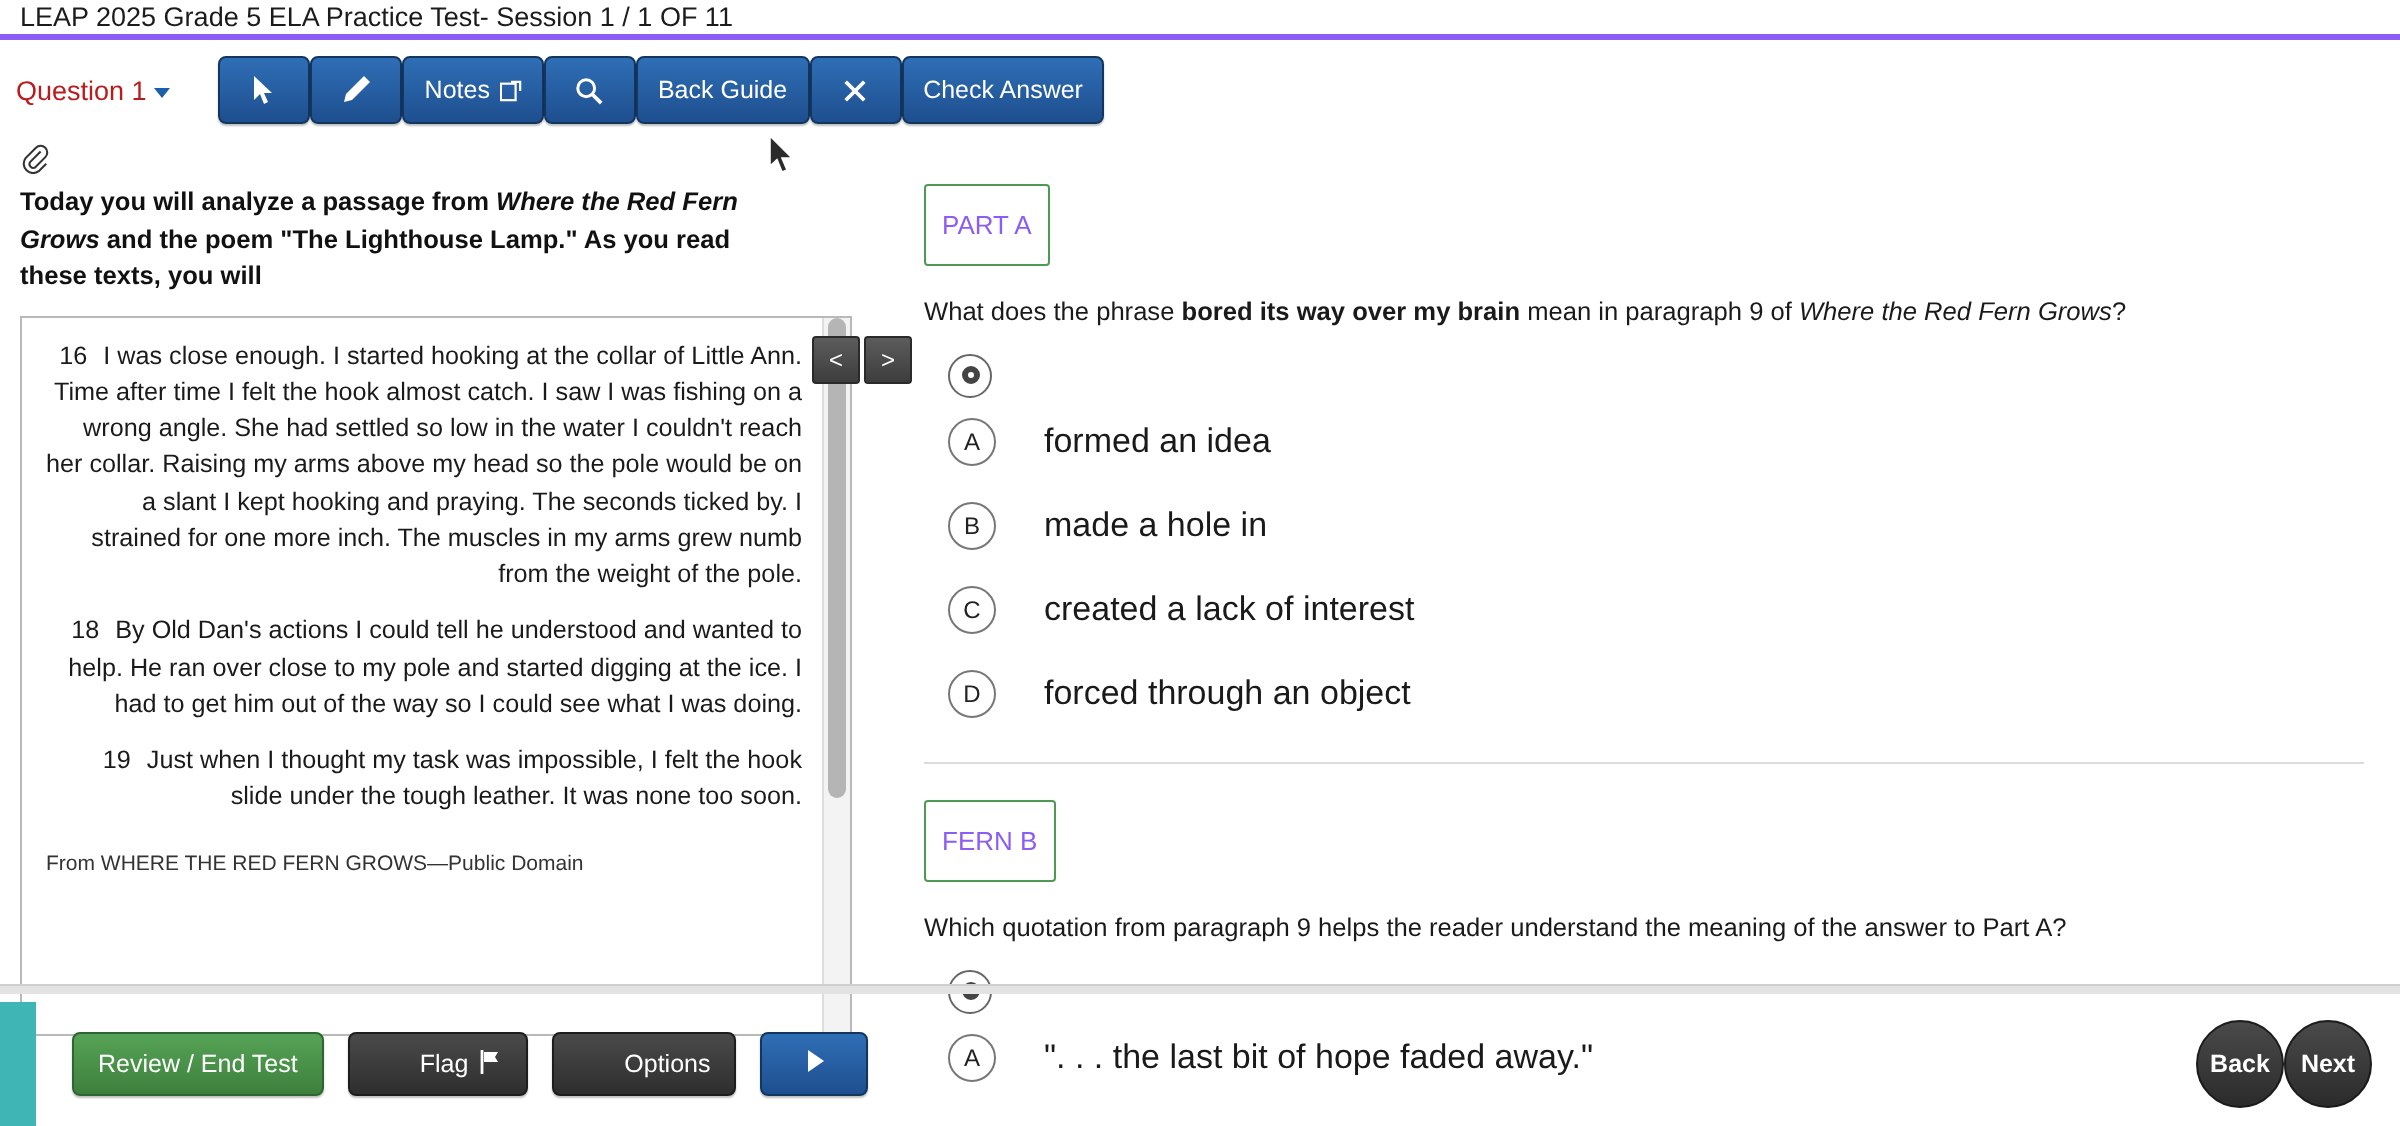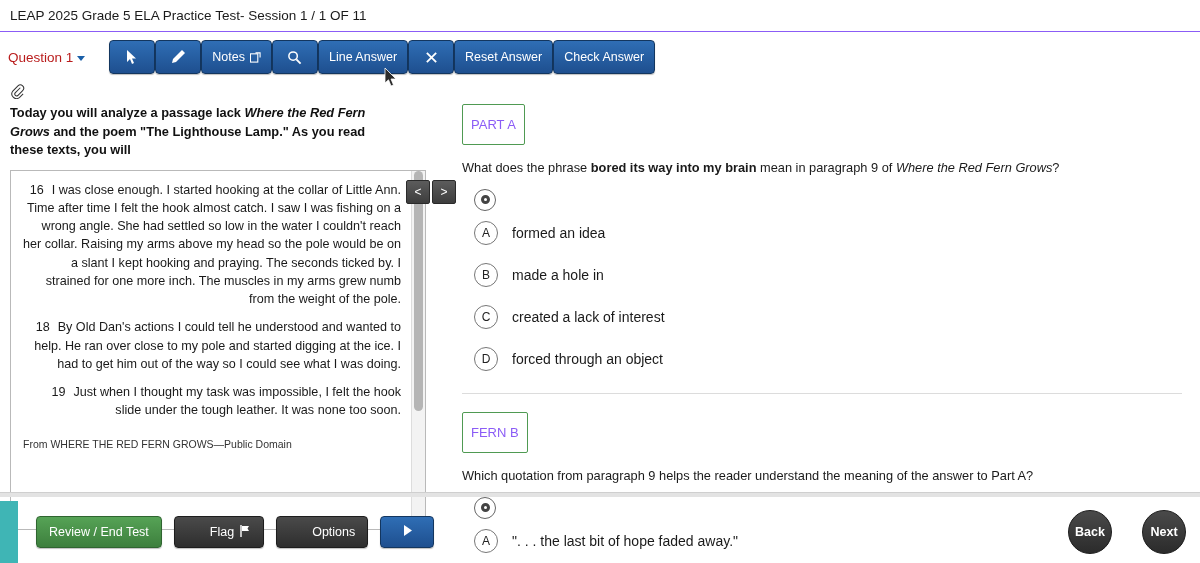--- a/index.html
+++ b/index.html
@@ -12,22 +12,22 @@
     font-family: "Liberation Sans", sans-serif;
     font-size: 13px;
     color: #222;
     background: #ffffff;
     overflow: hidden;
     position: relative;
   }
 
   
   .titlebar {
-    height: 32px;
-    border-bottom: 1px solid #8b5cf6;
+    height: 20px;
+    border-bottom: 3px solid #8b5cf6;
     display: flex;
     align-items: center;
     padding-left: 10px;
     box-sizing: border-box;
   }
   .titlebar .title {
     font-size: 13.5px;
     color: #1b1b1b;
   }
 
@@ -233,22 +233,23 @@
     border-radius: 50%;
     display: flex;
     align-items: center;
     justify-content: center;
     font-size: 12px;
     color: #222;
     background: #fff;
     flex: 0 0 auto;
   }
   .choice .ctext {
-    font-size: 14px;
+    font-size: 17px;
     color: #1a1a1a;
+    margin-left: 10px;
   }
 
   .divider {
     border-top: 1px solid #dcdcdc;
     margin: 22px 0 18px 0;
   }
 
   
   .bottom-rule {
     position: absolute;
@@ -294,21 +295,21 @@
   }
   .fbtn.blue {
     background: linear-gradient(180deg, #2f6eb5 0%, #1e4f8f 100%);
     border: 1px solid #13365f;
     min-width: 54px;
   }
   .footer-right {
     margin-left: auto;
     display: flex;
     align-items: center;
-    gap: 30px;
+    gap: 0;
   }
   .round-btn {
     width: 42px; height: 42px;
     border-radius: 50%;
     background: linear-gradient(180deg, #4a4a4a 0%, #2b2b2b 100%);
     border: 1px solid #1b1b1b;
     color: #fff;
     display: flex;
     align-items: center;
     justify-content: center;
@@ -379,53 +380,50 @@
   <div class="tbtn">
     <span>
       <svg width="15" height="15" viewBox="0 0 16 16">
           <circle cx="6.5" cy="6.5" r="4.5" fill="none" stroke="#fff" stroke-width="1.6"></circle>
           <line x1="10" y1="10" x2="14.5" y2="14.5" stroke="#fff" stroke-width="2"></line>
         </svg>
     </span>
   </div>
 
   <div class="tbtn wide">
-    <span>Line Answer</span>
+    <span>Back Guide</span>
   </div>
 
   <div class="tbtn">
     <span>
       <svg width="13" height="13" viewBox="0 0 14 14">
           <line x1="2" y1="2" x2="12" y2="12" stroke="#fff" stroke-width="2"></line>
           <line x1="12" y1="2" x2="2" y2="12" stroke="#fff" stroke-width="2"></line>
         </svg>
     </span>
   </div>
 
-  <div class="tbtn wide">
-    <span>Reset Answer</span>
-  </div>
 
   <div class="tbtn wide">
     <span>Check Answer</span>
   </div>
 </div>
 
 <div class="clip-row">
   <span>
     <svg width="15" height="15" viewBox="0 0 16 16">
         <path d="M11 4 L5.5 9.5 a2 2 0 0 0 2.8 2.8 L13.5 7 a3.5 3.5 0 0 0 -5 -5 L3 7.5 a5 5 0 0 0 7 7 L14 10.5" fill="none" stroke="#333" stroke-width="1.1"></path>
       </svg>
   </span>
 </div>
 
 <div class="content">
 
   <div class="left-pane">
-    <p class="intro"><span>Today you will analyze a passage lack </span><em>Where the Red Fern Grows</em><span> and the poem "The Lighthouse Lamp." As you read these texts, you will</span></p>
+    <p class="intro"><span>Today you will analyze a passage from </span><em>Where the Red Fern Grows</em><span> and the poem "The Lighthouse Lamp." As you read these texts, you will</span></p>
 
     <div class="passage-box">
       <div class="passage-inner">
         <p><span class="pnum">16</span><span>I was close enough. I started hooking at the collar of Little Ann. Time after time I felt the hook almost catch. I saw I was fishing on a wrong angle. She had settled so low in the water I couldn't reach her collar. Raising my arms above my head so the pole would be on a slant I kept hooking and praying. The seconds ticked by. I strained for one more inch. The muscles in my arms grew numb from the weight of the pole.</span></p>
         <p><span class="pnum">18</span><span>By Old Dan's actions I could tell he understood and wanted to help. He ran over close to my pole and started digging at the ice. I had to get him out of the way so I could see what I was doing.</span></p>
         <p><span class="pnum">19</span><span>Just when I thought my task was impossible, I felt the hook slide under the tough leather. It was none too soon.</span></p>
         <div class="source">From WHERE THE RED FERN GROWS—Public Domain</div>
       </div>
       <div class="vscroll">
         <div class="vthumb"></div>
@@ -435,21 +433,21 @@
 
   <div class="pane-nav">
     <div class="nav-btn">&lt;</div>
     <div class="nav-btn">&gt;</div>
   </div>
 
   <div class="right-pane">
 
     <div class="part-label">PART A</div>
 
-    <div class="q-text"><span>What does the phrase </span><b>bored its way into my brain</b><span> mean in paragraph 9 of </span><em>Where the Red Fern Grows</em><span>?</span></div>
+    <div class="q-text"><span>What does the phrase </span><b>bored its way over my brain</b><span> mean in paragraph 9 of </span><em>Where the Red Fern Grows</em><span>?</span></div>
 
     <div class="eliminate-btn">
       <span class="dot"></span>
     </div>
 
     <div class="choice">
       <span class="bubble">A</span>
       <span class="ctext">formed an idea</span>
     </div>
     <div class="choice">

